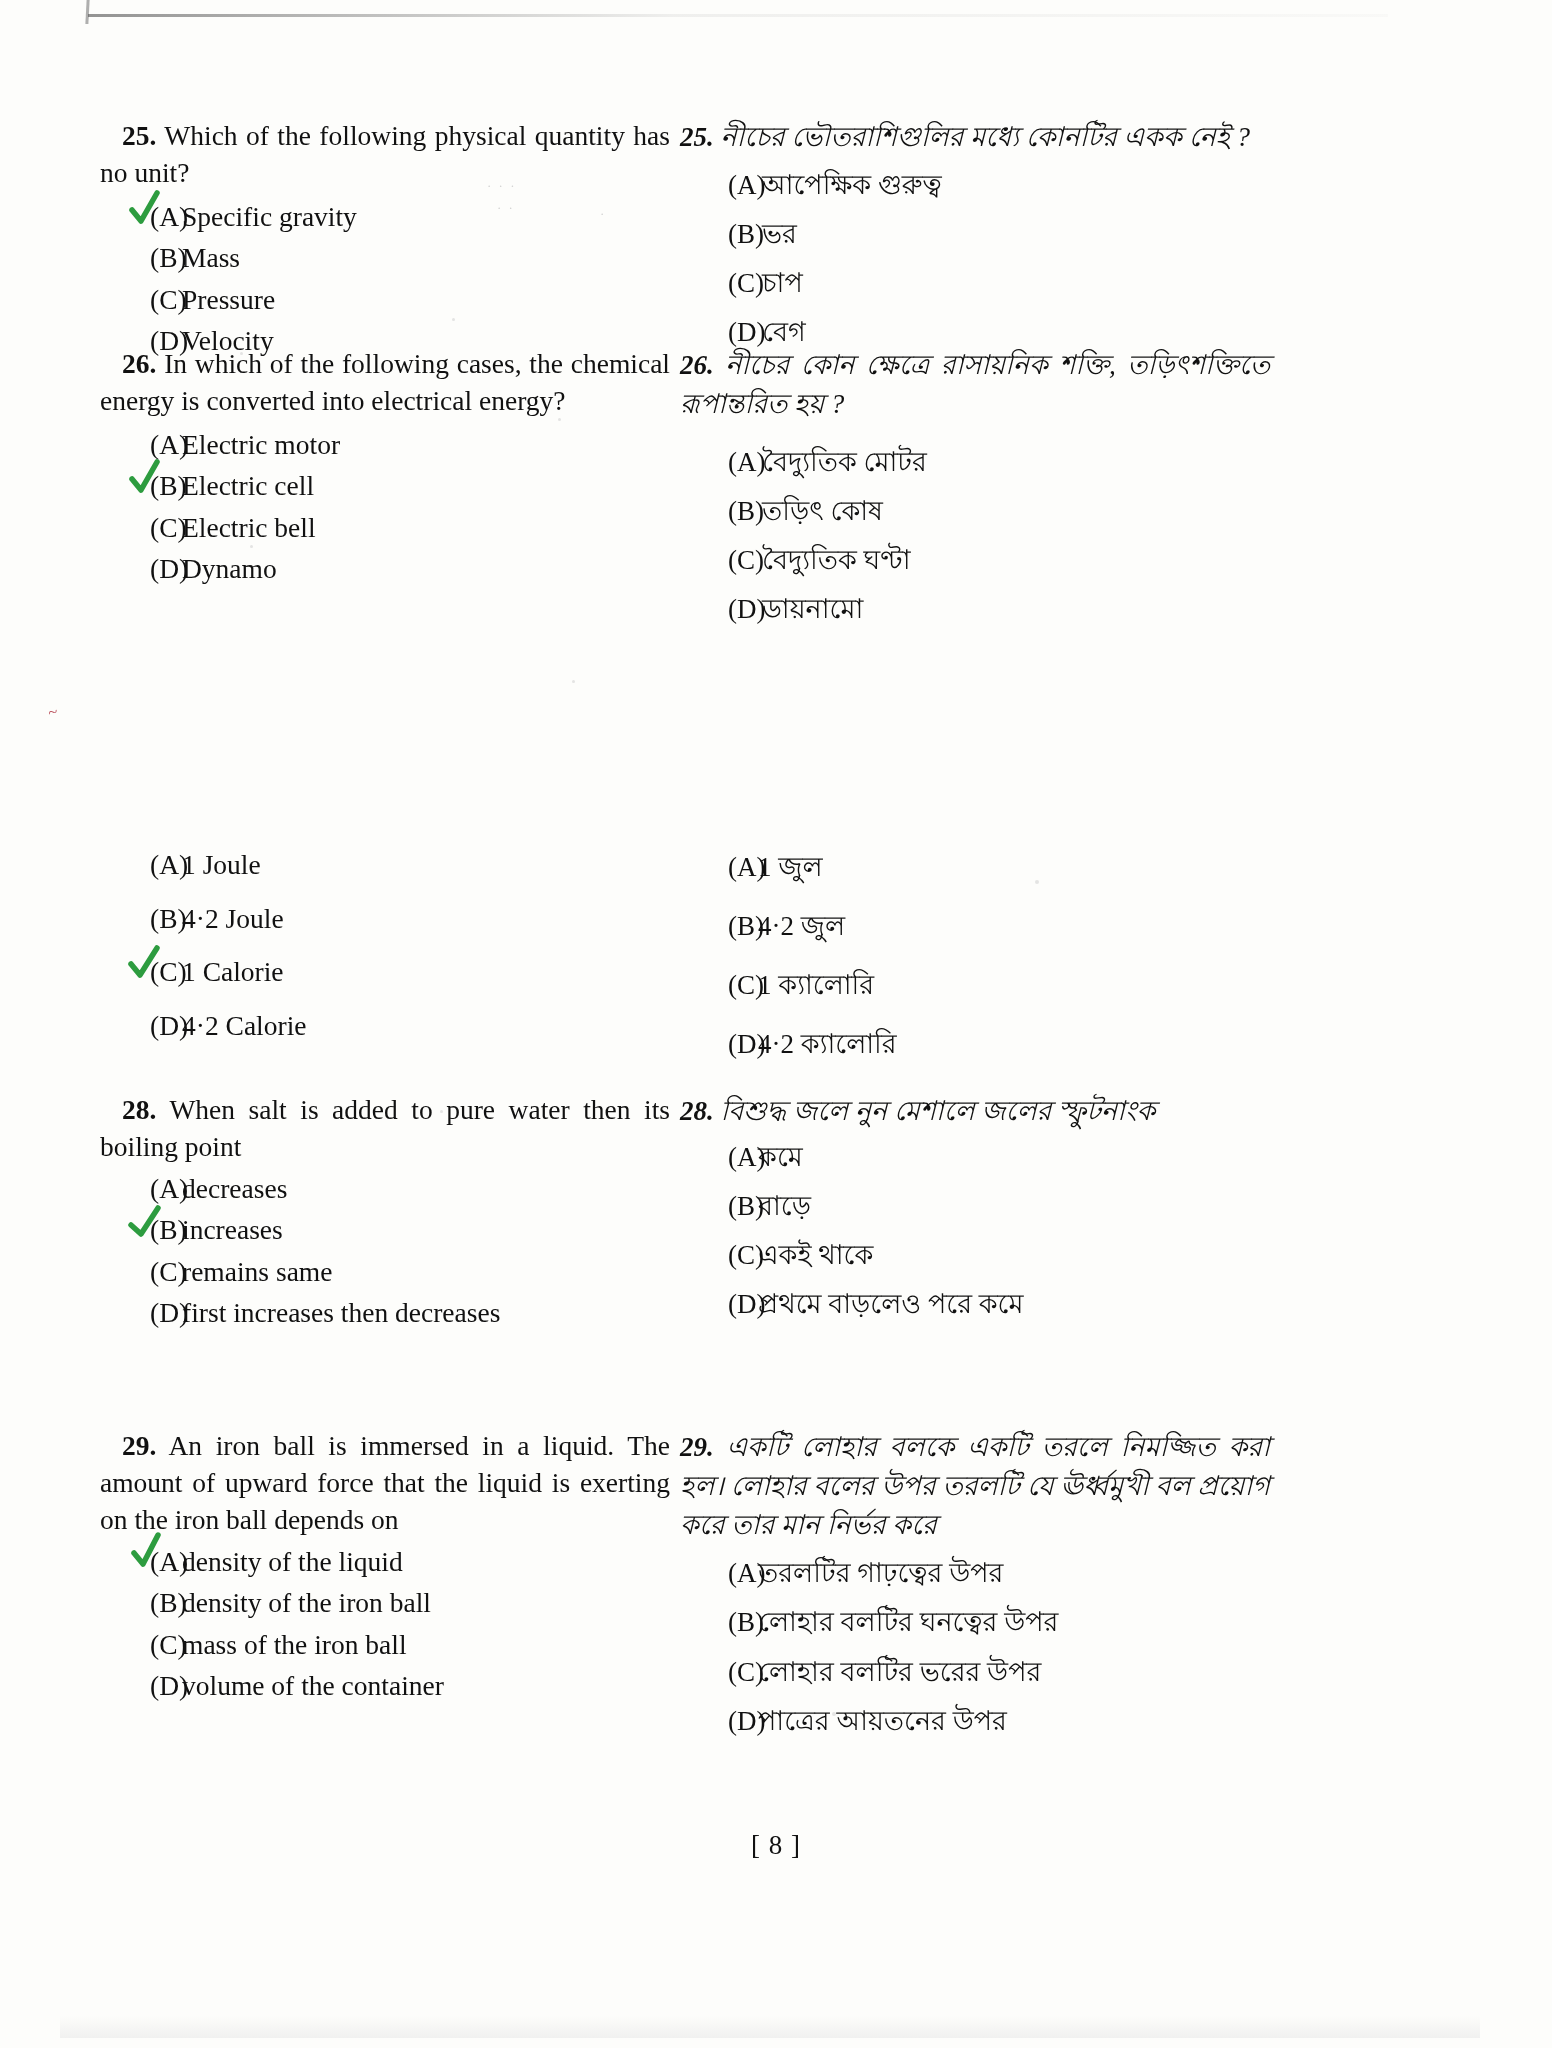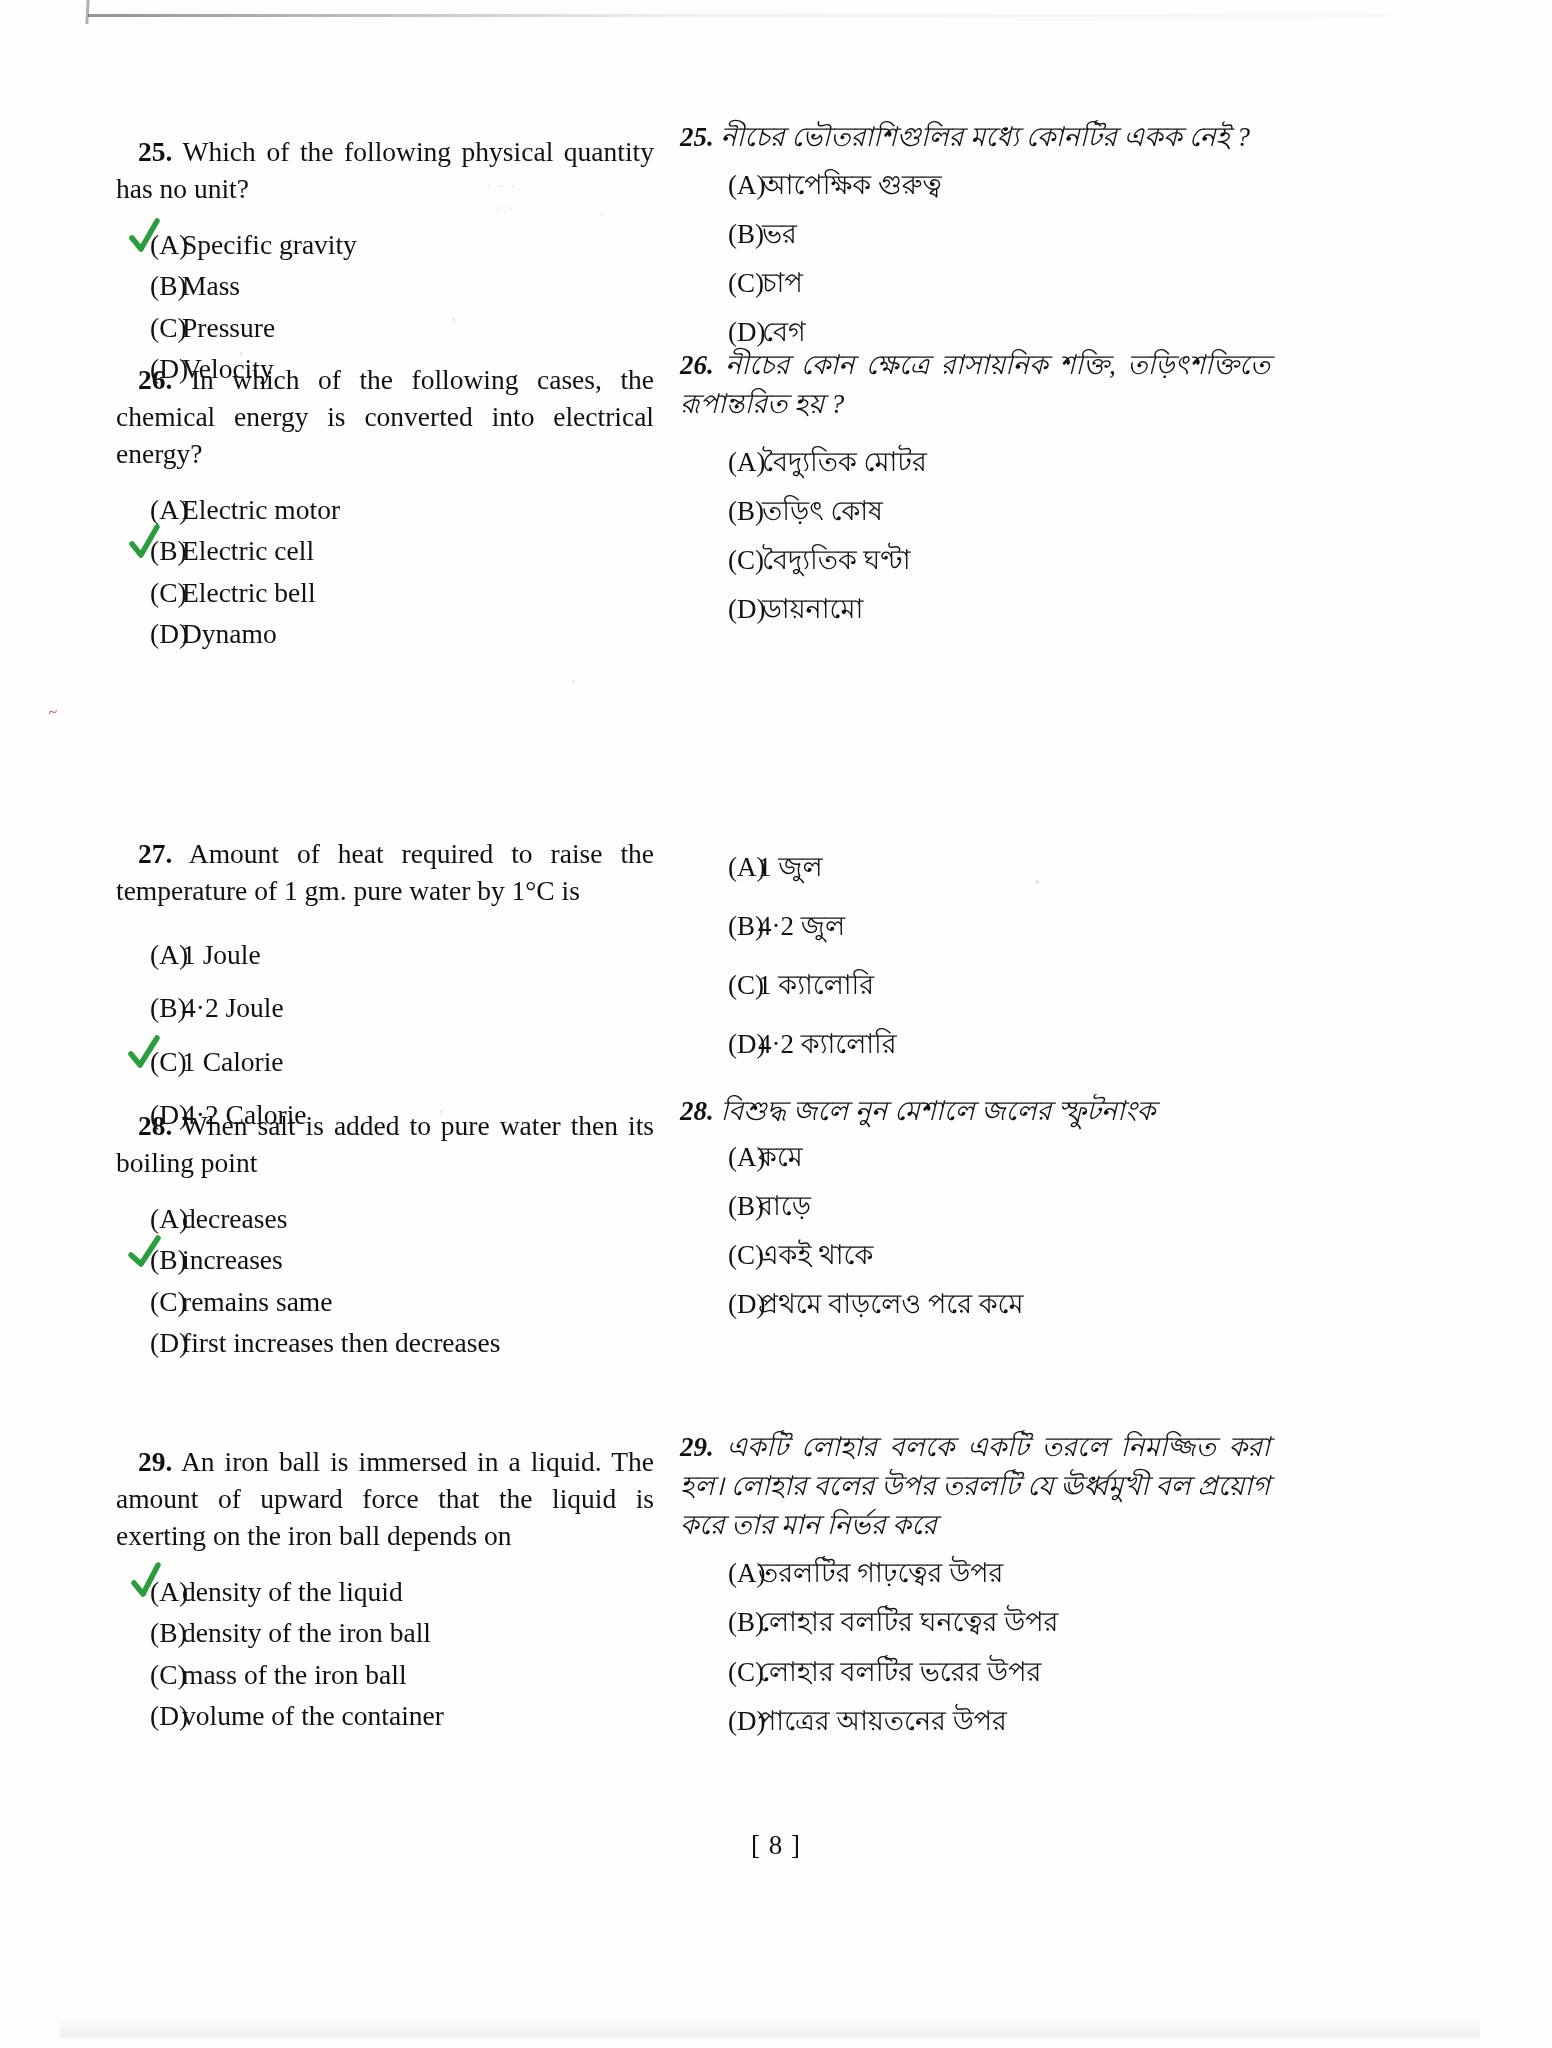--- a/index.html
+++ b/index.html
@@ -86,21 +86,21 @@
   .col-bn {
     width: 590px;
     box-sizing: border-box;
   }
 
   .qtext {
     font-size: 27.5px;
     line-height: 1.34;
     text-align: justify;
     text-indent: 22px;
-    margin: 16px;
+    margin: 0;
   }
   .qtext-bn {
     font-size: 27px;
     line-height: 1.45;
     text-align: justify;
     text-indent: 0px;
     margin: 0;
     font-style: italic;
   }
   .qnum {
@@ -281,21 +281,20 @@
           </li>
           <li class="opt">
             <span class="lab">(D)</span><span class="txt">ডায়নামো</span>
           </li>
         </ul>
       </div>
     </div>
 
     <div class="qrow" style="top:820px;">
       <div class="col-en">
-        <p class="qtext"><span class="qnum">27.</span> <span>Amount of heat required to raise the temperature of 1 gm. pure water by 1°C is</span></p>
         <ul class="opts" style="margin-top:18px;">
           <li class="opt" style="padding:13px 0 13px 82px;">
             <span class="lab">(A)</span><span class="txt">1 Joule</span>
           </li>
           <li class="opt" style="padding:13px 0 13px 82px;">
             <span class="lab">(B)</span><span class="txt">4·2 Joule</span>
           </li>
           <li class="opt" style="padding:13px 0 13px 82px;">
             <span class="tick" style="top:-1px;">
                 <svg width="34" height="36" viewBox="0 0 34 36">

